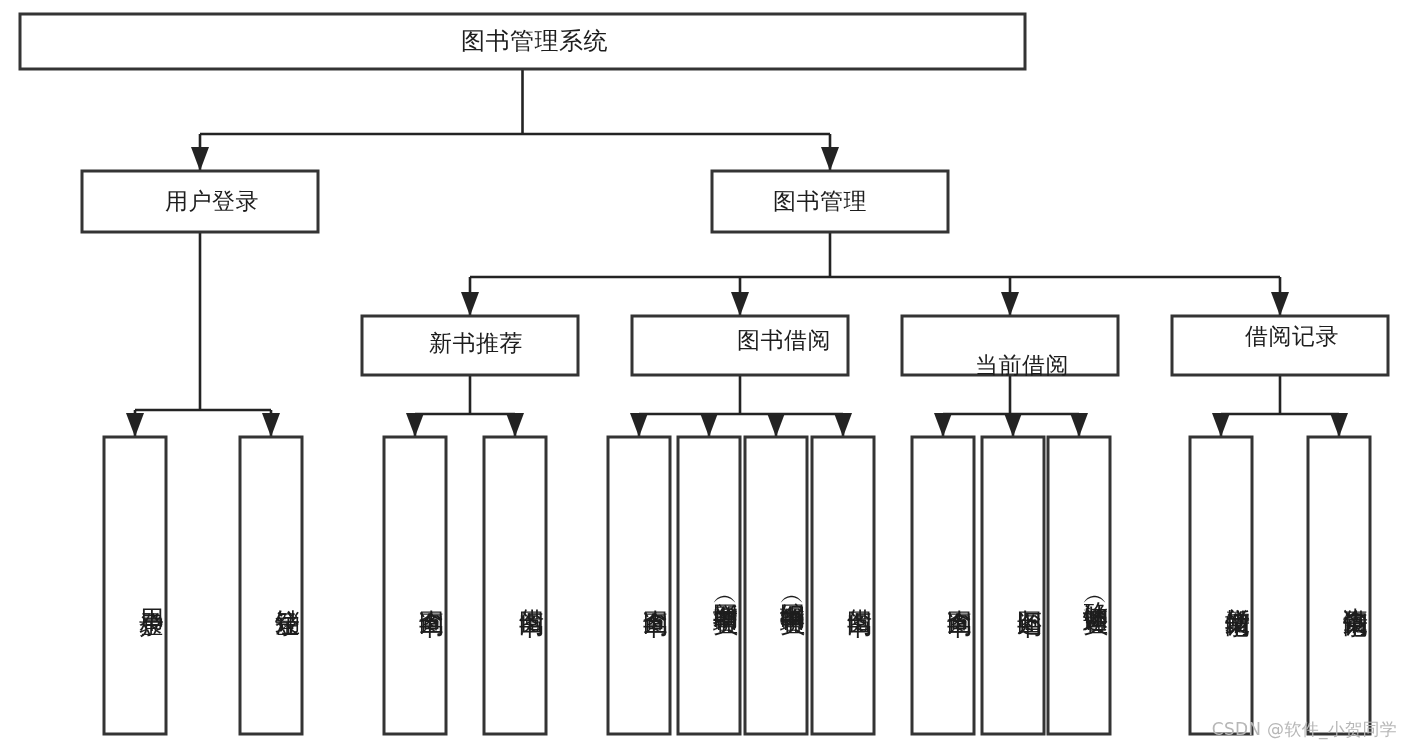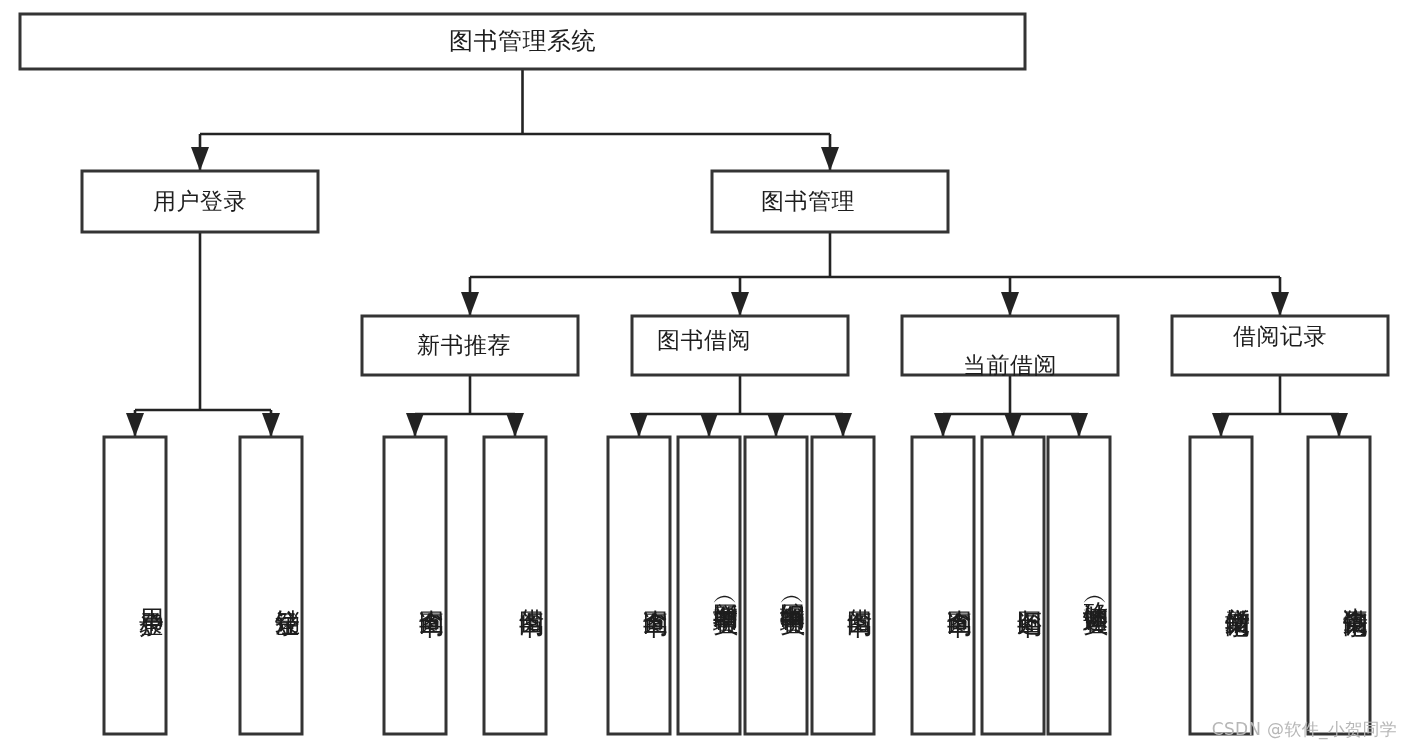--- a/index.html
+++ b/index.html
@@ -43,20 +43,21 @@
   }
   .node-label {
     position: absolute;
     display: flex;
     align-items: center;
     justify-content: center;
     color: #1d1d1d;
     font-family: "DejaVu Sans", "Liberation Sans", sans-serif;
     pointer-events: none;
     text-align: center;
+    padding-left: 12px;
   }
   .label-h {
     font-size: 23px;
     letter-spacing: 0.5px;
     line-height: 1.1;
   }
   .label-root {
     font-size: 24px;
   }
   .label-v {
@@ -163,22 +164,22 @@
         <rect x="982" y="437" width="62" height="297" class="node-box"></rect>
         <rect x="1048" y="437" width="62" height="297" class="node-box"></rect>
         <rect x="1190" y="437" width="62" height="297" class="node-box"></rect>
         <rect x="1308" y="437" width="62" height="297" class="node-box"></rect>
       </g>
   </svg>
   <div id="label-layer">
       <div class="node-label label-h label-root" style="left: 20px; top: 14px; width: 1005px; height: 55px;">图书管理系统</div>
       <div class="node-label label-h" style="left: 82px; top: 171px; width: 236px; height: 61px;">用户登录</div>
       <div class="node-label label-h" style="left: 712px; top: 171px; width: 192px; height: 61px;">图书管理</div>
-      <div class="node-label label-h" style="left: 362px; top: 316px; width: 204px; height: 59px;">新书推荐</div>
-      <div class="node-label label-h" style="left: 596px; top: 316px; width: 216px; height: 49px;">图书借阅</div>
+      <div class="node-label label-h" style="left: 362px; top: 316px; width: 204px; height: 59px; font-family: Liberation Mono, monospace;">新书推荐</div>
+      <div class="node-label label-h" style="left: 664px; top: 316px; width: 216px; height: 49px;">图书借阅</div>
       <div class="node-label label-h" style="left: 902px; top: 316px; width: 216px; height: 59px; margin-top: 20px;">当前借阅</div>
       <div class="node-label label-h" style="left: 1172px; top: 316px; width: 216px; height: 41px;">借阅记录</div>
       <div class="node-label label-v" style="left: 104px; top: 437px; width: 62px; height: 297px;">用户登录</div>
       <div class="node-label label-v" style="left: 240px; top: 437px; width: 62px; height: 297px;">注销登录</div>
       <div class="node-label label-v" style="left: 384px; top: 437px; width: 62px; height: 297px;">查询图书</div>
       <div class="node-label label-v" style="left: 484px; top: 437px; width: 62px; height: 297px;">借阅图书</div>
       <div class="node-label label-v" style="left: 608px; top: 437px; width: 62px; height: 297px;">查询图书</div>
       <div class="node-label label-v tall" style="left: 678px; top: 437px; width: 62px; height: 297px;">新增图书（管理员）</div>
       <div class="node-label label-v tall" style="left: 745px; top: 437px; width: 62px; height: 297px;">编辑图书（管理员）</div>
       <div class="node-label label-v" style="left: 812px; top: 437px; width: 62px; height: 297px;">借阅图书</div>

